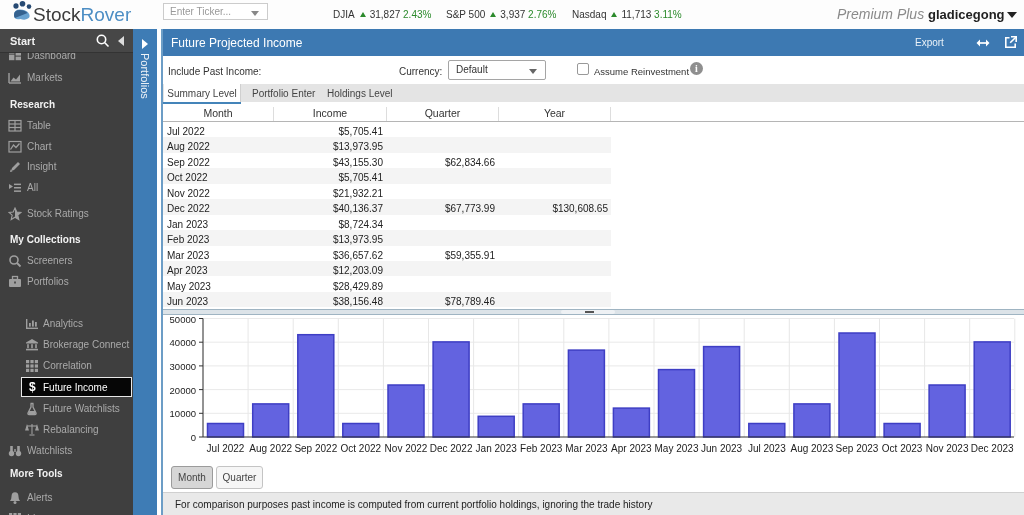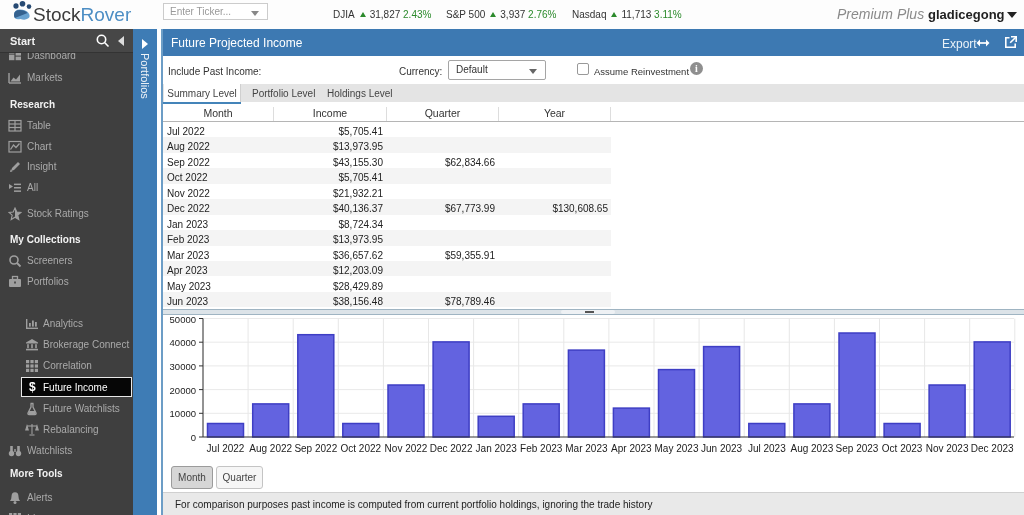--- a/index.html
+++ b/index.html
@@ -37,21 +37,21 @@
 
 
 #pstrip { position:absolute; left:133px; top:29px; width:24px; height:486px; background:#3e7cb5; }
 #pstrip .arr { position:absolute; left:9px; top:10px; width:0; height:0; border-top:5px solid transparent; border-bottom:5px solid transparent; border-left:6px solid #fff; }
 #pstrip .lbl { position:absolute; left:6px; top:24px; font-size:11px; color:#f0f4f8; writing-mode:vertical-rl; }
 
 
 #main { position:absolute; left:161px; top:29px; width:863px; height:486px; background:#fff; border-left:2px solid #6c9dc6; }
 #titlebar { position:absolute; left:0px; top:0; width:861px; height:27px; background:#3d79b2; }
 #titlebar .t { position:absolute; left:8px; top:7px; font-size:12px; color:#fff; }
-#titlebar .exp { position:absolute; left:779px; top:8px; font-size:12px; color:#eaf2f8; }
+#titlebar .exp { position:absolute; left:752px; top:8px; font-size:10px; color:#eaf2f8; }
 
 
 #filters { position:absolute; left:0; top:27px; width:861px; height:28px; background:#fff; font-size:10px; color:#333; }
 #filters .lab1 { position:absolute; left:5px; top:10px; }
 .selbox { position:absolute; top:4px; height:20px; border:1px solid #a5a5a5; border-radius:2px; background:#fff; font-size:10px; color:#333; line-height:18px; padding-left:7px; }
 .selbox .car { position:absolute; top:8px; width:0; height:0; border-left:4px solid transparent; border-right:4px solid transparent; border-top:5px solid #666; }
 #filters .lab2 { position:absolute; left:236px; top:10px; }
 #cb { position:absolute; left:414px; top:7px; width:12px; height:12px; border:1px solid #999; background:#fff; border-radius:2px; }
 #filters .lab3 { position:absolute; left:431px; top:10px; font-size:9.5px; }
 #info { position:absolute; left:527px; top:6px; width:13px; height:13px; border-radius:7px; background:#8f8f8f; color:#fff; font-size:10px; font-weight:bold; text-align:center; line-height:13px; font-family:"Liberation Serif",serif; }
@@ -332,21 +332,21 @@
       <div class="selbox" style="left:285px; width:98px;">Default<span class="car" style="right:8px;"></span></div>
       <div id="cb"></div>
       <span class="lab3">Assume Reinvestment</span>
       <div id="info">i</div>
     </div>
 
     <div id="tabs">
       <div id="tabsbg"></div>
       <div id="tab1">Summary Level</div>
       <div id="tabul"></div>
-      <div id="tab2">Portfolio Level</div>
+      <div id="tab2">Portfolio Enter</div>
       <div id="tab3">Holdings Level</div>
     </div>
 
     <div id="thead">
       <div class="c" style="left:0; width:111px;">Month</div>
       <div class="c" style="left:111px; width:113px;">Income</div>
       <div class="c" style="left:224px; width:112px;">Quarter</div>
       <div class="c" style="left:336px; width:112px;">Year</div>
     </div>
 

